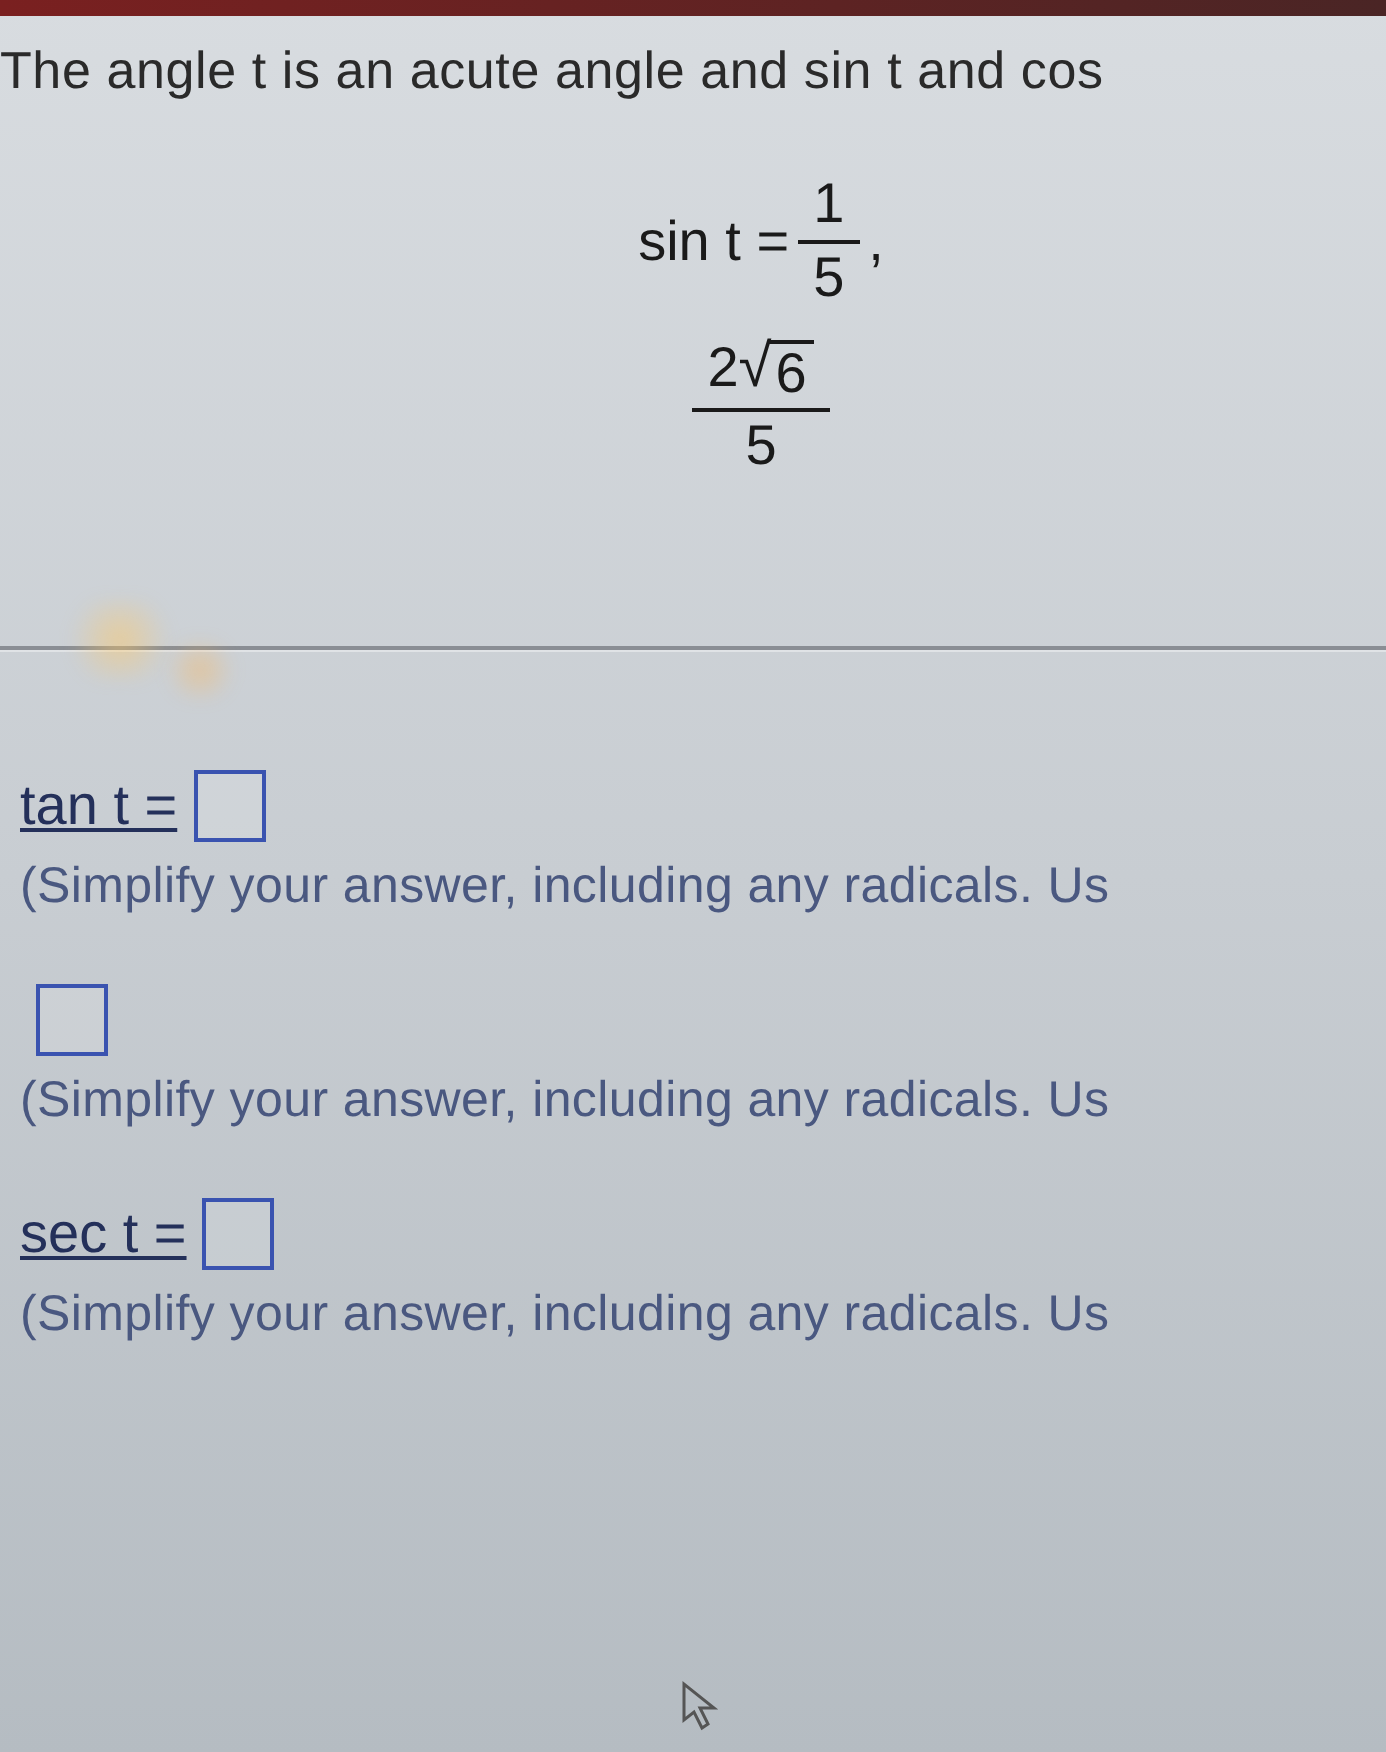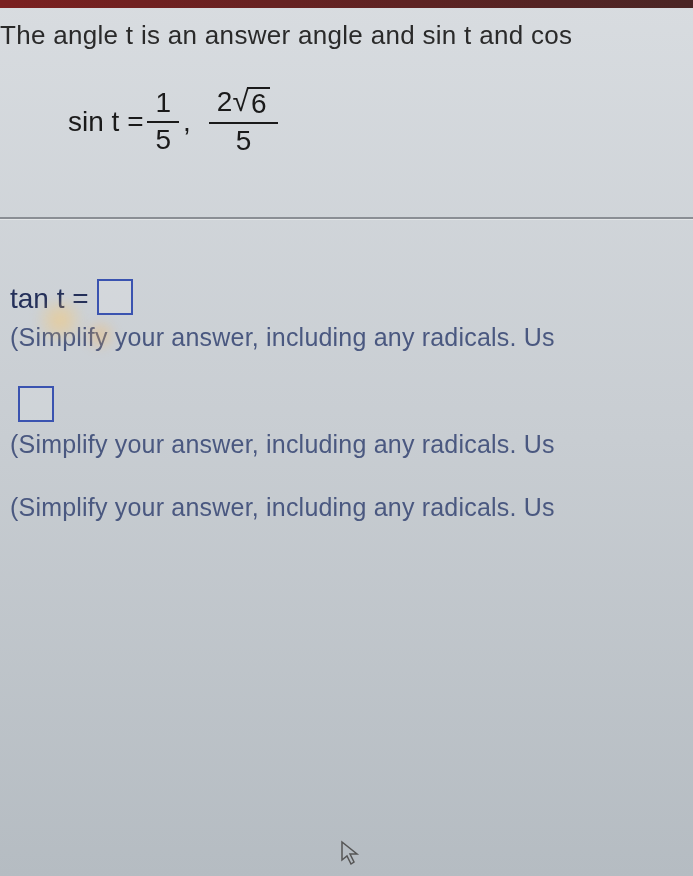--- a/index.html
+++ b/index.html
@@ -27,23 +27,24 @@
       color: #2a2a2a;
       padding-left: 0;
       margin-bottom: 36px;
       letter-spacing: 0.3px;
     }
     .given-row {
       display: flex;
       align-items: center;
       gap: 14px;
       padding-left: 68px;
-      margin-bottom: 60px;
+      margin-bottom: 84px;
       font-size: 28px;
       color: #1a1a1a;
+      flex-direction: column;
     }
     .math-expr {
       display: flex;
       align-items: center;
     }
     .frac {
       display: inline-flex;
       flex-direction: column;
       align-items: center;
       vertical-align: middle;
@@ -78,24 +79,25 @@
       border-top: 2px solid #8a8e94;
       margin: 20px 0 60px 0;
       box-shadow: 0 1px 0 rgba(255,255,255,0.4);
     }
     .answer-block {
       padding-left: 10px;
       margin-bottom: 34px;
     }
     .answer-row {
       display: flex;
-      align-items: flex-end;
+      align-items: center;
       font-size: 28px;
       color: #24305a;
       margin-bottom: 8px;
+      text-decoration: underline;
     }
     .answer-box {
       display: inline-block;
       width: 36px;
       height: 36px;
       border: 2px solid #3a53b0;
       background: rgba(255,255,255,0.12);
       margin-left: 8px;
     }
     .hint {
@@ -131,21 +133,21 @@
       pointer-events: none;
     }
   </style>
 </head>
 <body>
 
 <div class="top-bar"></div>
 
 <div class="content">
 
-  <div class="problem-text">The angle t is an answer angle and sin t and cos </div>
+  <div class="problem-text">The angle t is an acute angle and sin t and cos </div>
 
   <div class="given-row">
     <span class="math-expr">
       <span>sin t =</span>
       <span class="frac">
         <span class="num">1</span>
         <span class="den">5</span>
       </span>
       <span>,</span>
     </span>
@@ -176,20 +178,24 @@
   </div>
 
   <div class="answer-block">
     <div class="answer-row">
       <span class="answer-box"></span>
     </div>
     <div class="hint">(Simplify your answer, including any radicals. Us</div>
   </div>
 
   <div class="answer-block">
+    <div class="answer-row">
+      <span>sec t =</span>
+      <span class="answer-box"></span>
+    </div>
     <div class="hint">(Simplify your answer, including any radicals. Us</div>
   </div>
 
 
 </div>
 
 <svg class="cursor" viewBox="0 0 20 26">
   <path d="M2 2 L2 20 L7 16 L11 24 L14 22 L10 14 L17 14 Z" fill="none" stroke="#555" stroke-width="1.5"></path>
 </svg>
 

